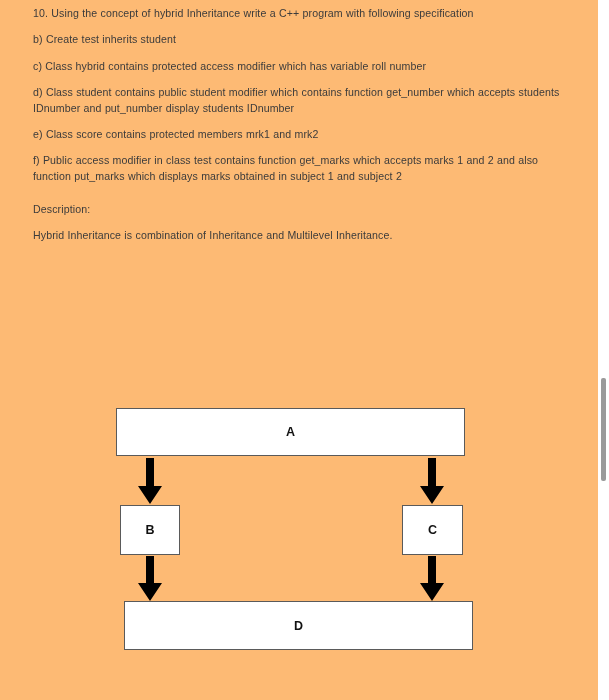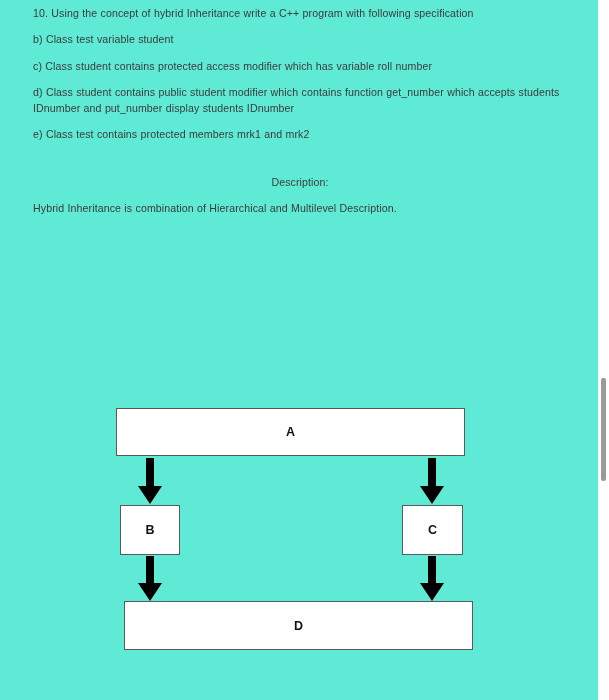--- a/index.html
+++ b/index.html
@@ -14,40 +14,40 @@
     overflow: hidden;
     font-family: "Liberation Sans", sans-serif;
     color: #3b3b3b;
   }
 
   #page {
     position: absolute;
     left: 0; top: 0;
     width: 609px;
     height: 700px;
-    background: #5eead4;
+    background: #fdba74;
   }
 
   
   .doc-text {
     position: absolute;
     left: 33px;
     top: 6px;
     width: 534px;
   }
   .para {
     font-size: 10.6px;
     line-height: 15.8px;
     letter-spacing: 0.01em;
     color: #3b3b3b;
     margin: 0 0 10.5px 0;
     text-align: left;
     word-spacing: 0.02em;
   }
-  .para.gap-before { margin-top: 32px; text-align: center; }
+  .para.gap-before { margin-top: 17px; }
 
   
   #diagram {
     position: absolute;
     left: 0;
     top: 0;
     width: 609px;
     height: 700px;
     pointer-events: none;
   }
@@ -101,26 +101,27 @@
     border-radius: 2px;
   }
 </style>
 </head>
 <body>
 
 <div id="page">
 
   <div class="doc-text">
     <p class="para">10. Using the concept of hybrid Inheritance write a C++ program with following specification</p>
-    <p class="para">b) Class test variable student</p>
-    <p class="para">c) Class student contains protected access modifier which has variable roll number</p>
+    <p class="para">b) Create test inherits student</p>
+    <p class="para">c) Class hybrid contains protected access modifier which has variable roll number</p>
     <p class="para">d) Class student contains public student modifier which contains function get_number which accepts students IDnumber and put_number display students IDnumber</p>
-    <p class="para">e) Class test contains protected members mrk1 and mrk2</p>
+    <p class="para">e) Class score contains protected members mrk1 and mrk2</p>
+    <p class="para">f) Public access modifier in class test contains function get_marks which accepts marks 1 and 2 and also function put_marks which displays marks obtained in subject 1 and subject 2</p>
     <p class="para gap-before">Description:</p>
-    <p class="para">Hybrid Inheritance is combination of Hierarchical and Multilevel Description.</p>
+    <p class="para">Hybrid Inheritance is combination of Inheritance and Multilevel Inheritance.</p>
   </div>
 
   <div id="diagram">
 
     <div class="node" id="node-a">
       <span>A</span>
     </div>
 
     <div class="node" id="node-b">
       <span>B</span>

